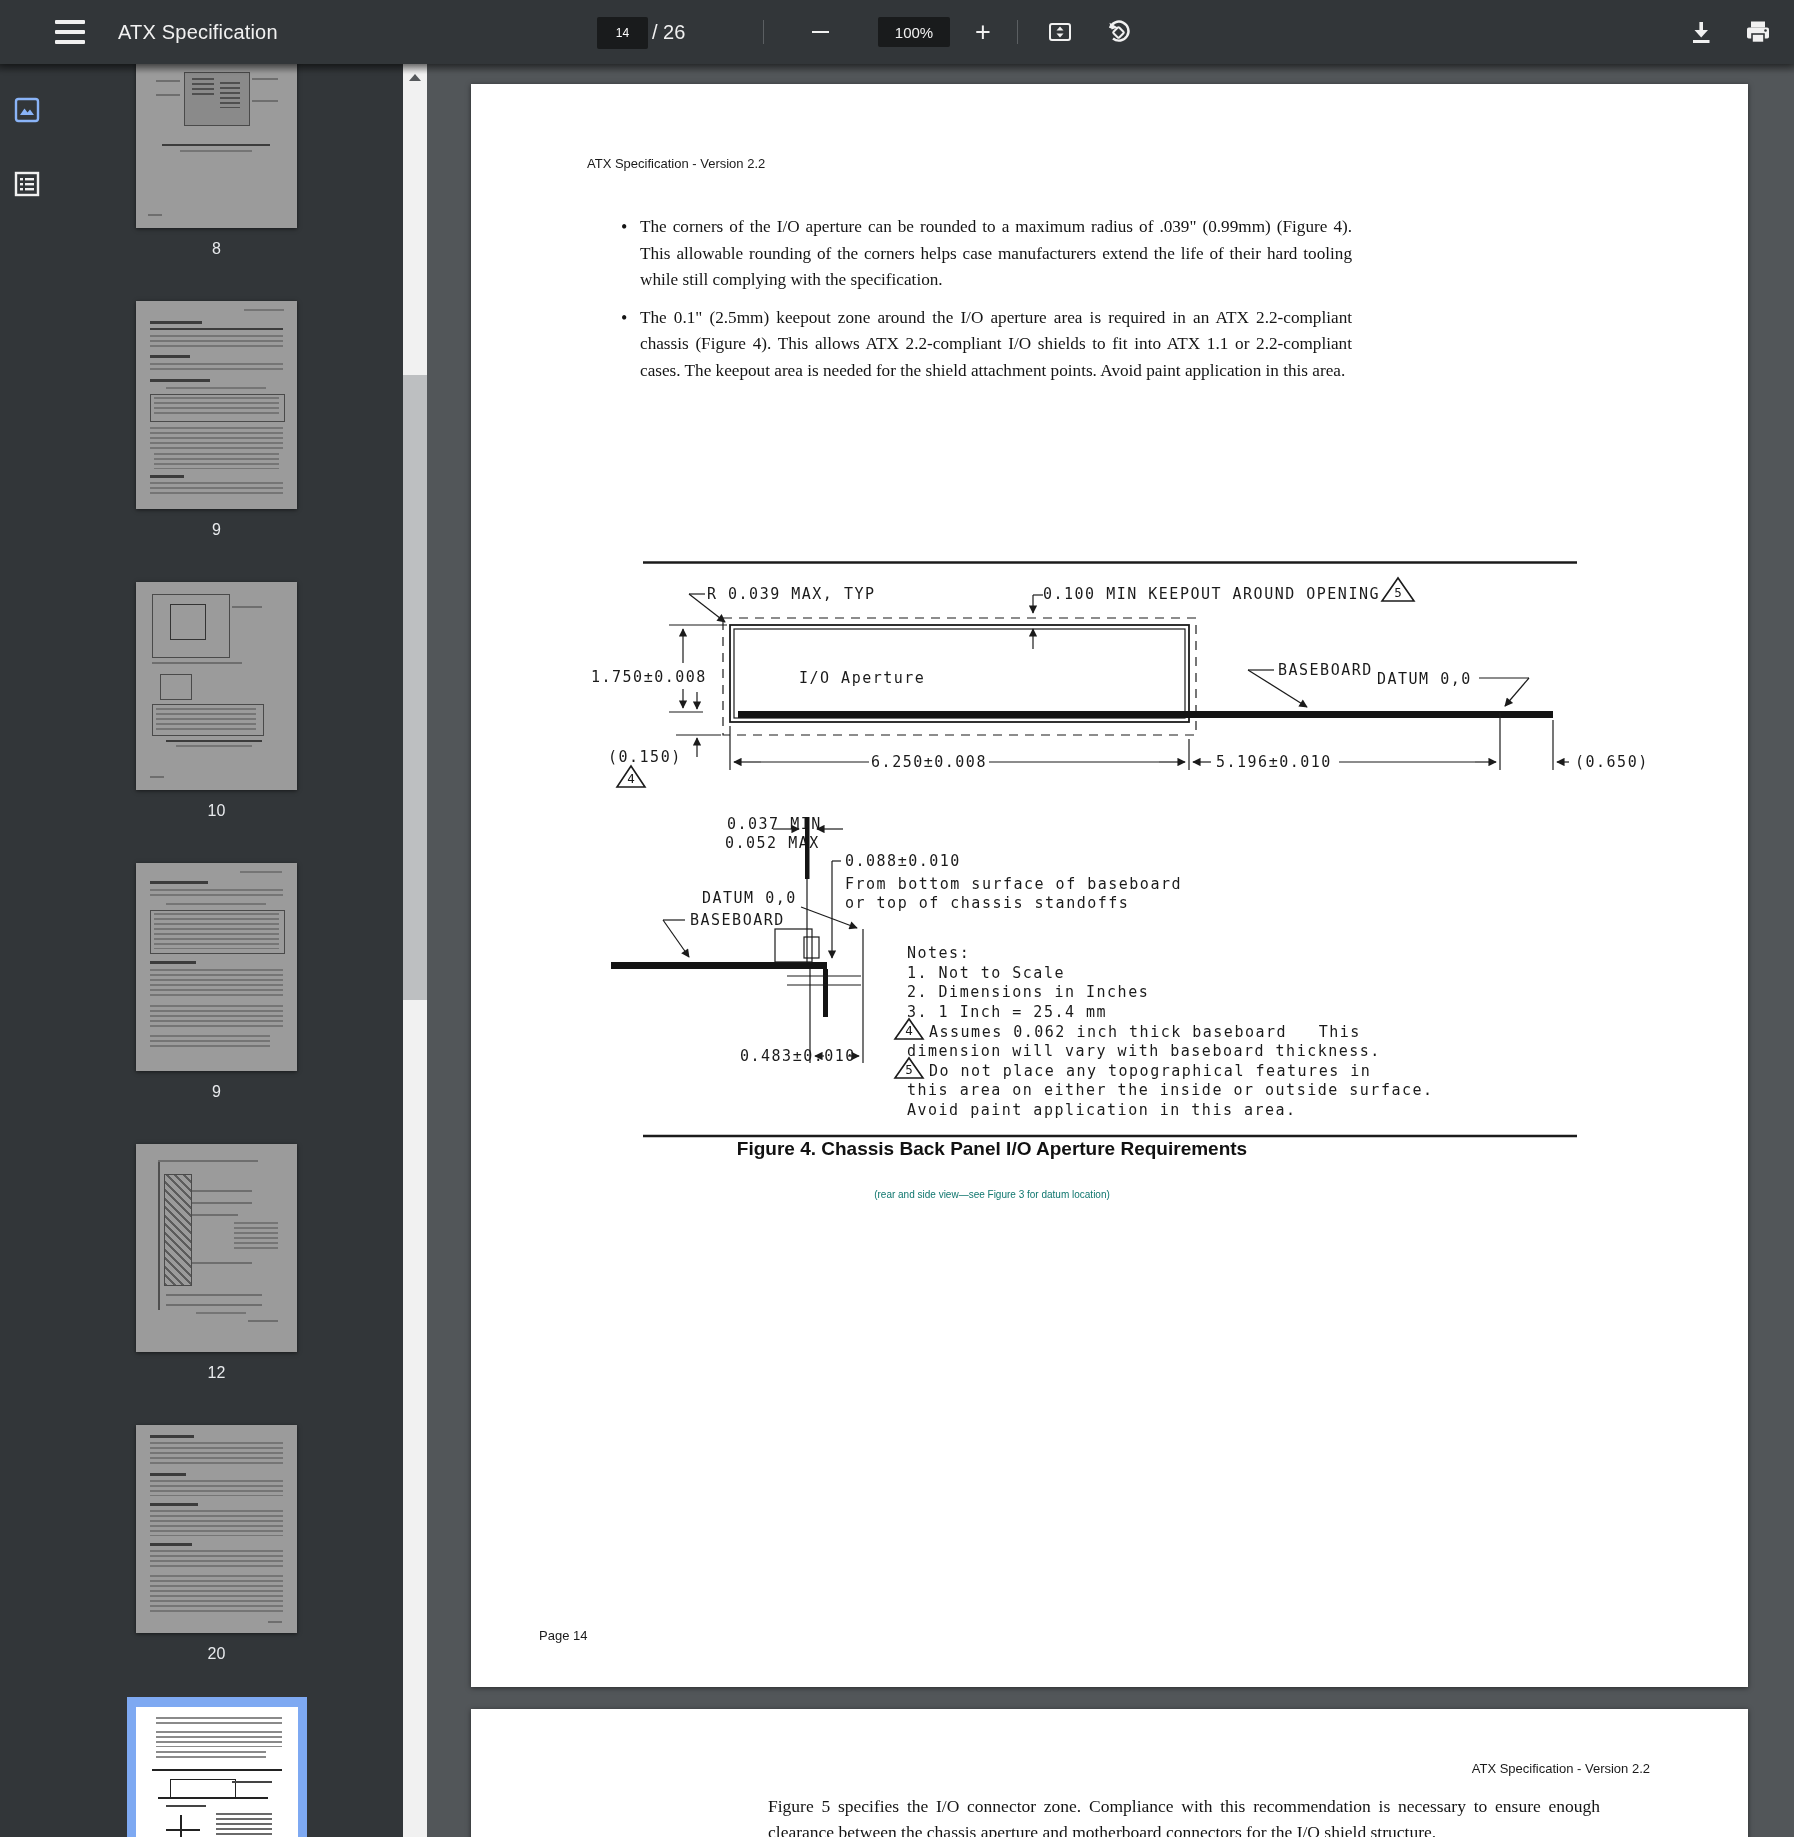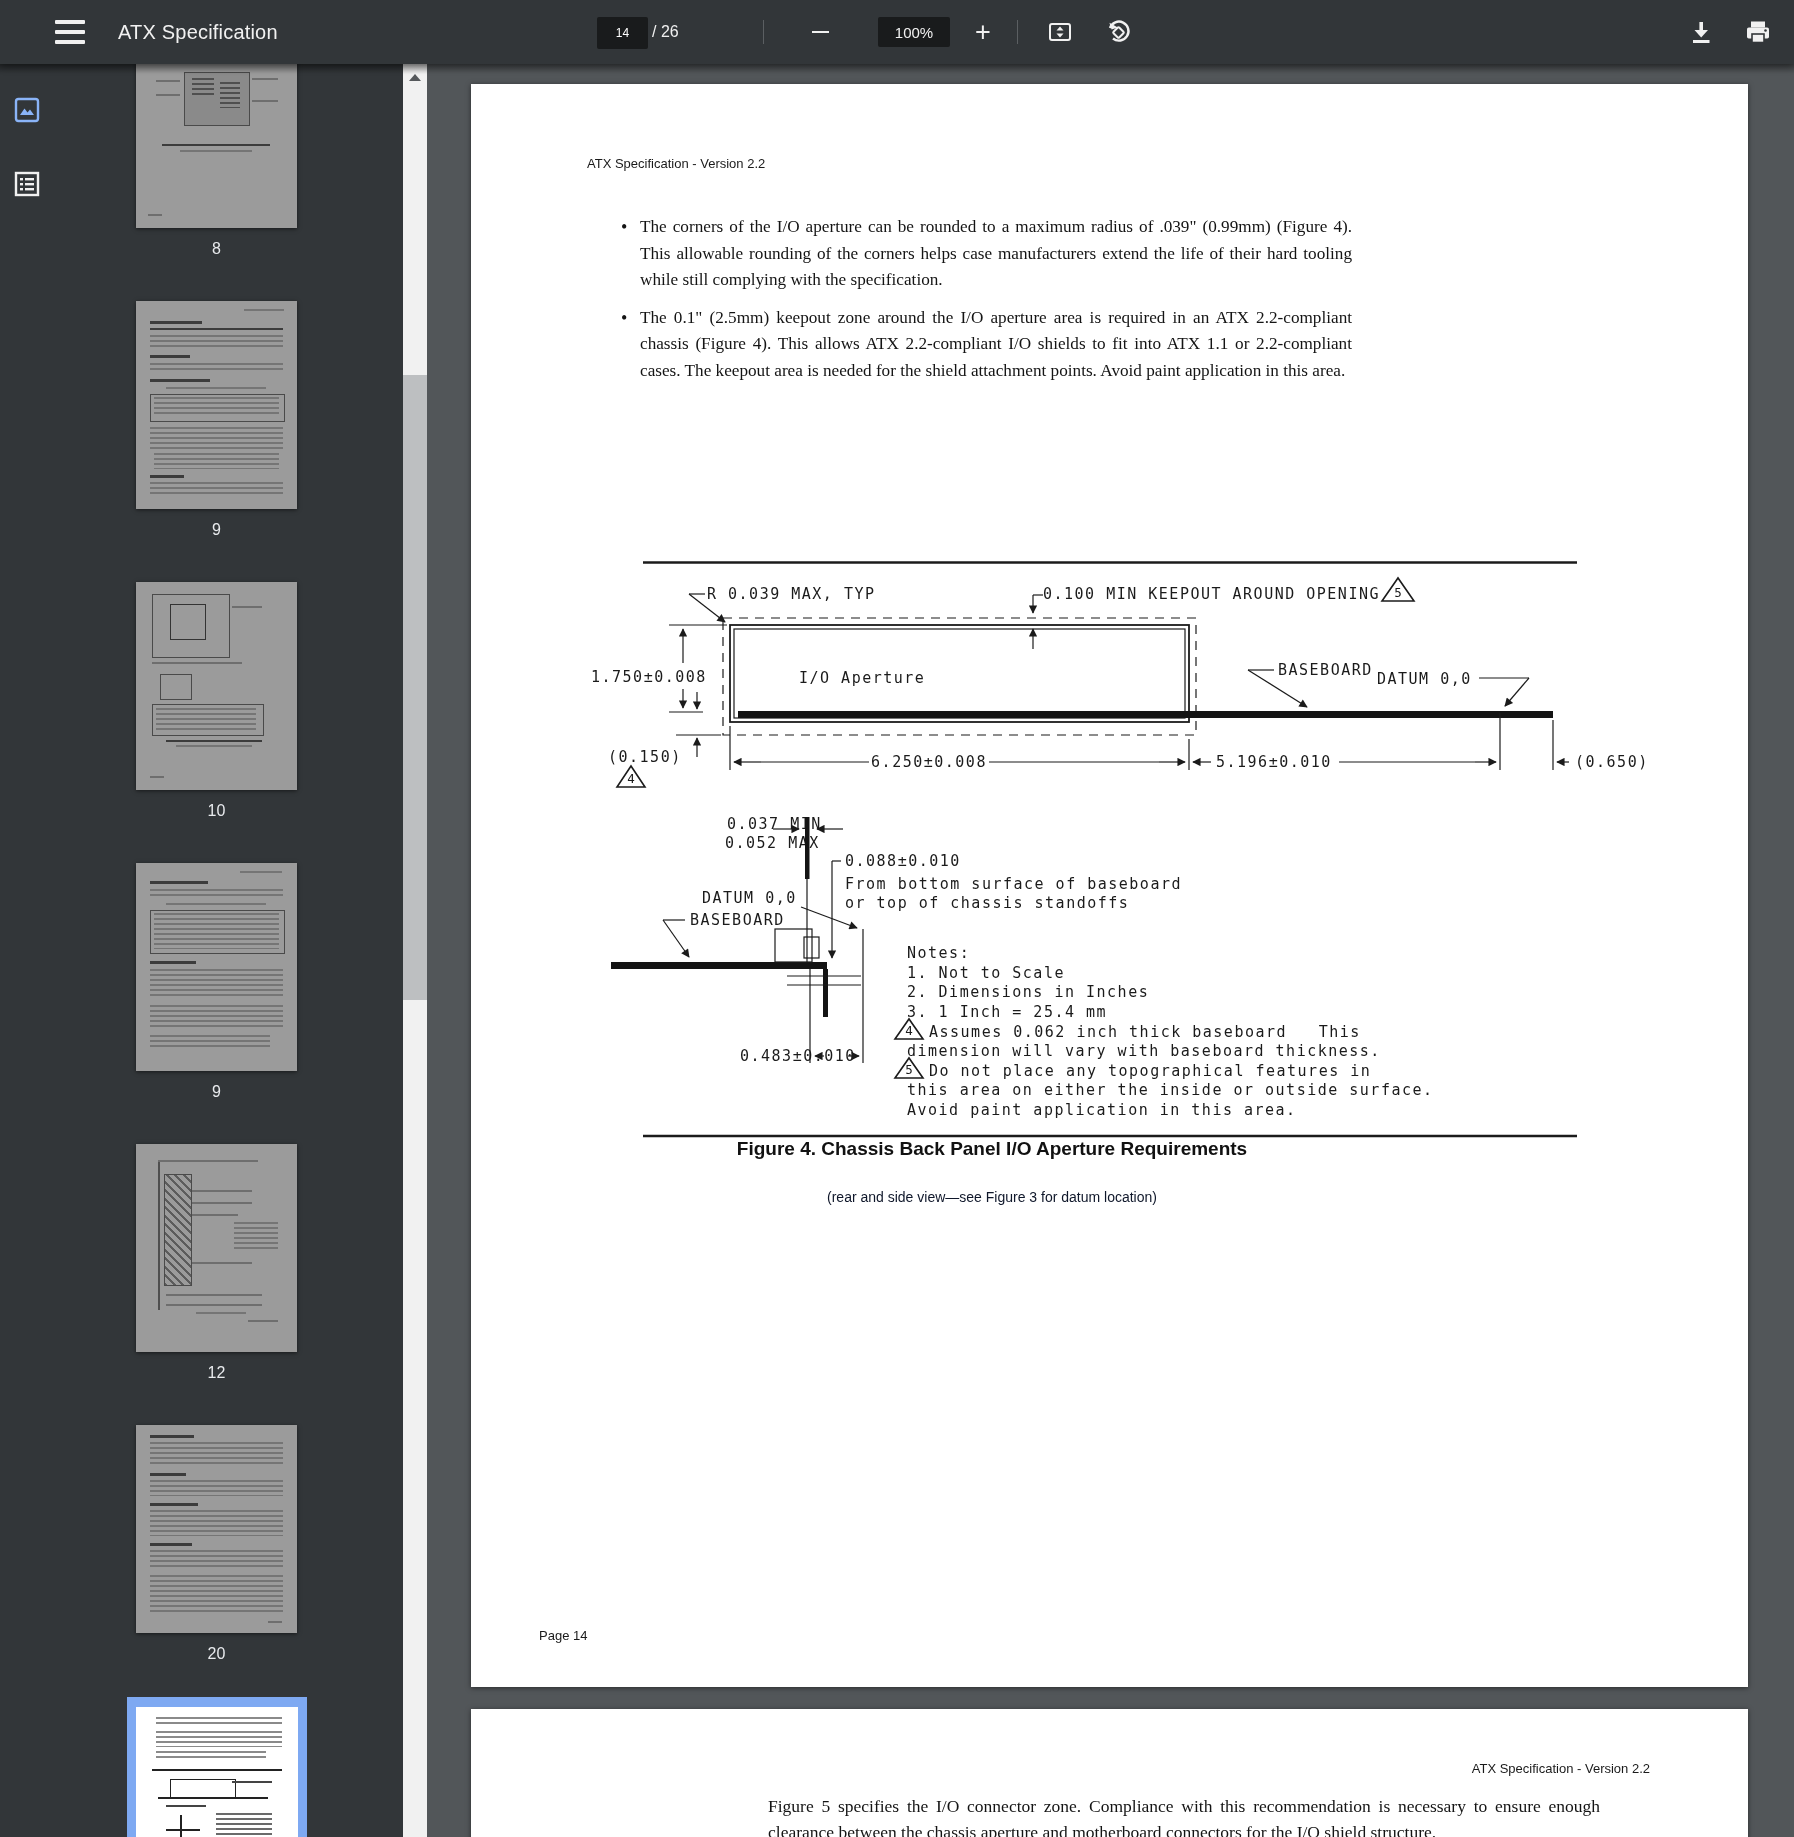--- a/index.html
+++ b/index.html
@@ -7,21 +7,21 @@
        font-family:"Liberation Sans",sans-serif;background:#525659;}
   
   #toolbar{position:absolute;left:0;top:0;width:1794px;height:64px;background:#323639;
            box-shadow:0 2px 8px rgba(0,0,0,.45);z-index:50;color:#f1f1f1;}
   .tb-item{position:absolute;display:flex;align-items:center;justify-content:center;}
   #menu-btn{left:52px;top:14px;width:36px;height:36px;flex-direction:column;justify-content:center;gap:6px;cursor:pointer;}
   #menu-btn span{display:block;width:30px;height:4px;background:#f1f1f1;border-radius:1px;}
   #doc-title{left:118px;top:0;height:64px;font-size:20px;font-weight:500;letter-spacing:.2px;}
   #page-input{position:absolute;left:597px;top:17px;width:47px;height:30px;background:#191b1c;border:none;
               border-radius:2px;color:#fff;font-size:12px;text-align:center;font-family:"Liberation Sans",sans-serif;}
-  #page-total{left:652px;top:0;height:64px;font-size:16px;color:#f1f1f1;}
+  #page-total{left:652px;top:0;height:64px;font-size:20px;color:#f1f1f1;}
   .tb-sep{position:absolute;top:20px;width:1px;height:24px;background:#5b5f62;}
   #zoom-out{left:800px;top:14px;width:40px;height:36px;cursor:pointer;}
   #zoom-out i{display:block;width:17px;height:2.6px;background:#f1f1f1;}
   #zoom-box{left:878px;top:17px;width:72px;height:30px;background:#191b1c;border-radius:2px;font-size:15px;}
   #zoom-in{left:962px;top:14px;width:42px;height:36px;font-size:27px;font-weight:300;cursor:pointer;padding-bottom:3px;}
   #fit-btn{left:1040px;top:14px;width:40px;height:36px;cursor:pointer;}
   #rotate-btn{left:1098px;top:14px;width:40px;height:36px;cursor:pointer;}
   #dl-btn{left:1682px;top:14px;width:38px;height:36px;cursor:pointer;}
   #print-btn{left:1738px;top:14px;width:40px;height:36px;cursor:pointer;}
   
@@ -56,21 +56,21 @@
         color:#141414;overflow:hidden;}
   #page14{top:20px;height:1603px;}
   #page15{top:1645px;height:200px;}
   .doc-small{position:absolute;font-size:13px;color:#1a1a1a;}
   #bullets{position:absolute;left:169px;top:130px;width:712px;margin:0;padding:0;}
   #bullets li{list-style:none;position:relative;font-family:"Liberation Serif",serif;font-size:17.2px;
               line-height:26.5px;text-align:justify;margin:0 0 11px 0;}
   #bullets li:before{content:"\2022";position:absolute;left:-19px;top:0;font-size:18px;}
   #fig-caption{position:absolute;left:0;top:1054px;width:1042px;text-align:center;
                font-size:19px;font-weight:bold;color:#111;}
-  #fig-subcaption{position:absolute;left:0;top:1105px;width:1042px;text-align:center;font-size:14px;color:#0f172a;}
+  #fig-subcaption{position:absolute;left:0;top:1105px;width:1042px;text-align:center;font-size:10px;color:#0f766e;}
   #fig-note{position:absolute;left:176px;top:1132px;width:905px;font-size:15px;line-height:23px;color:#111;
             padding-left:53px;text-indent:-53px;}
   #p15-header{position:absolute;right:98px;top:52px;font-size:13px;color:#1a1a1a;}
   #p15-body{position:absolute;left:297px;top:84px;width:832px;font-family:"Liberation Serif",serif;
             font-size:17.5px;line-height:26px;text-align:justify;}
   
   #fig-svg{position:absolute;left:0;top:477px;}
   .cad{font-family:"DejaVu Sans Mono",monospace;font-size:15px;letter-spacing:1.5px;fill:#1b1b1b;}
   .cadsm{font-family:"DejaVu Sans Mono",monospace;font-size:12.5px;fill:#1b1b1b;}
   .cl{stroke:#1b1b1b;stroke-width:1.2;fill:none;}

